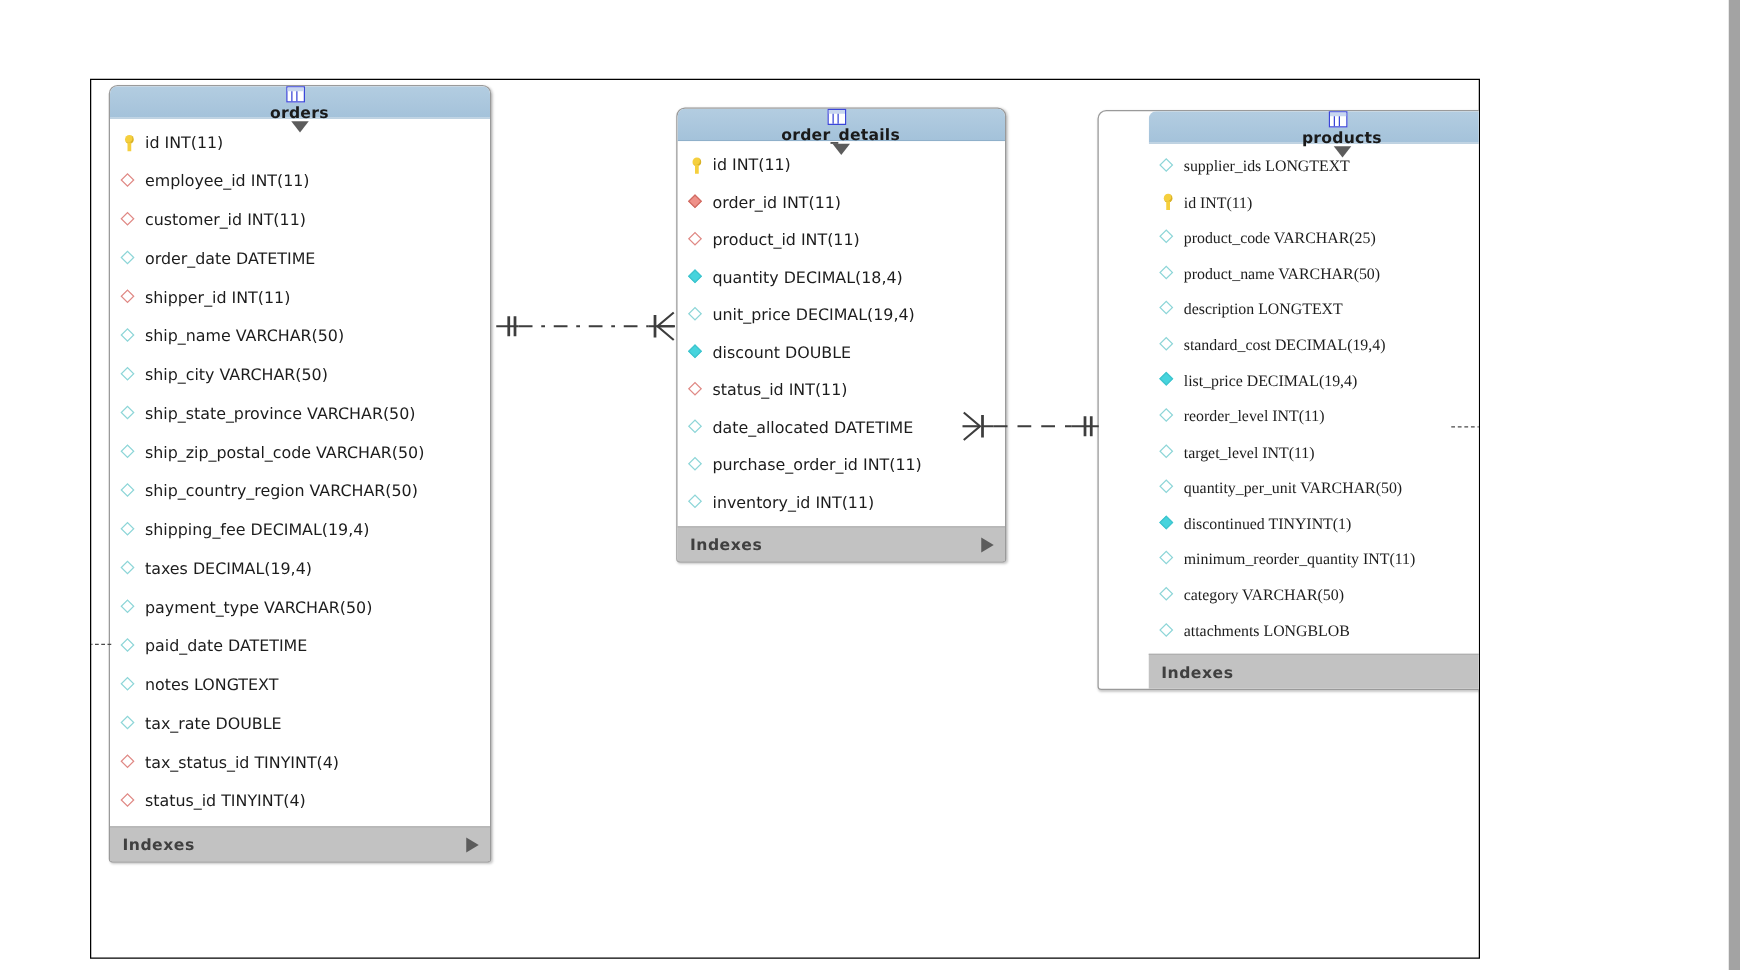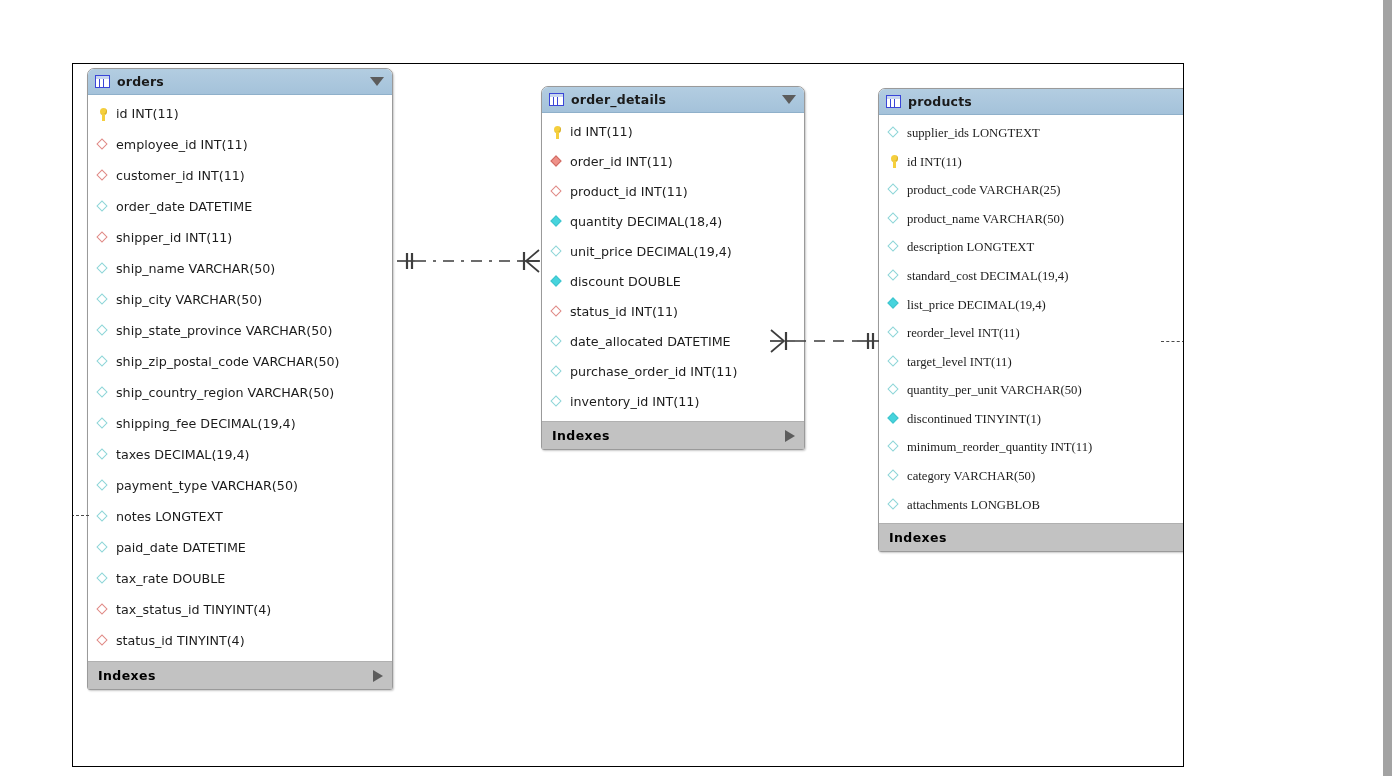--- a/index.html
+++ b/index.html
@@ -59,20 +59,21 @@
   }
 
   .tbl-header {
     display: flex;
     align-items: center;
     height: 25px;
     background: linear-gradient(#b3cde1, #a4c2da);
     border-radius: 6px 6px 0 0;
     border-bottom: 1px solid #8fb0ca;
     padding: 0 8px 0 7px;
+    flex-direction: column;
   }
   .tbl-icon {
     width: 15px;
     height: 13px;
     flex: 0 0 auto;
     background: #ffffff;
     border: 1.6px solid #3a46d8;
     box-sizing: border-box;
     position: relative;
     margin-right: 7px;
@@ -172,21 +173,21 @@
     align-items: center;
     height: 27px;
     background: #c2c2c2;
     border-top: 1px solid #b0b0b0;
     padding: 0 9px 0 10px;
   }
   .indexes-label {
     flex: 1 1 auto;
     font-size: 12.5px;
     font-weight: bold;
-    color: #000000;
+    color: #404040;
     letter-spacing: 0.4px;
   }
   .caret-right {
     width: 0; height: 0;
     flex: 0 0 auto;
     border-top: 6px solid transparent;
     border-bottom: 6px solid transparent;
     border-left: 10px solid #5c5c5c;
   }
 
@@ -263,25 +264,25 @@
       <div class="col-row sp-wide">
           <span class="marker diamond d-cyan-hollow"></span>
           <span class="col-name">taxes DECIMAL(19,4)</span>
         </div>
       <div class="col-row sp-wide">
           <span class="marker diamond d-cyan-hollow"></span>
           <span class="col-name">payment_type VARCHAR(50)</span>
         </div>
       <div class="col-row sp-wide">
           <span class="marker diamond d-cyan-hollow"></span>
+          <span class="col-name">paid_date DATETIME</span>
+        </div>
+      <div class="col-row sp-wide">
+          <span class="marker diamond d-cyan-hollow"></span>
           <span class="col-name">notes LONGTEXT</span>
-        </div>
-      <div class="col-row sp-wide">
-          <span class="marker diamond d-cyan-hollow"></span>
-          <span class="col-name">paid_date DATETIME</span>
         </div>
       <div class="col-row sp-wide">
           <span class="marker diamond d-cyan-hollow"></span>
           <span class="col-name">tax_rate DOUBLE</span>
         </div>
       <div class="col-row sp-wide">
           <span class="marker diamond d-red-hollow"></span>
           <span class="col-name">tax_status_id TINYINT(4)</span>
         </div>
       <div class="col-row sp-wide">
@@ -347,21 +348,21 @@
           <span class="col-name">inventory_id INT(11)</span>
         </div>
     </div>
 
     <div class="indexes-bar">
       <span class="indexes-label">Indexes</span>
       <span class="caret-right"></span>
     </div>
   </div>
 
-  <div class="er-table" id="tbl-products" style="left:805px; top:24px; width:352px;">
+  <div class="er-table" id="tbl-products" style="left:805px; top:24px; width:352px;padding-left:40px;">
     <div class="footer-strip"></div>
 
     <div class="tbl-header">
       <span class="tbl-icon"></span>
       <span class="tbl-title">products</span>
       <span class="caret-down"></span>
     </div>
 
     <div class="col-list">
       <div class="col-row sp-tight">

